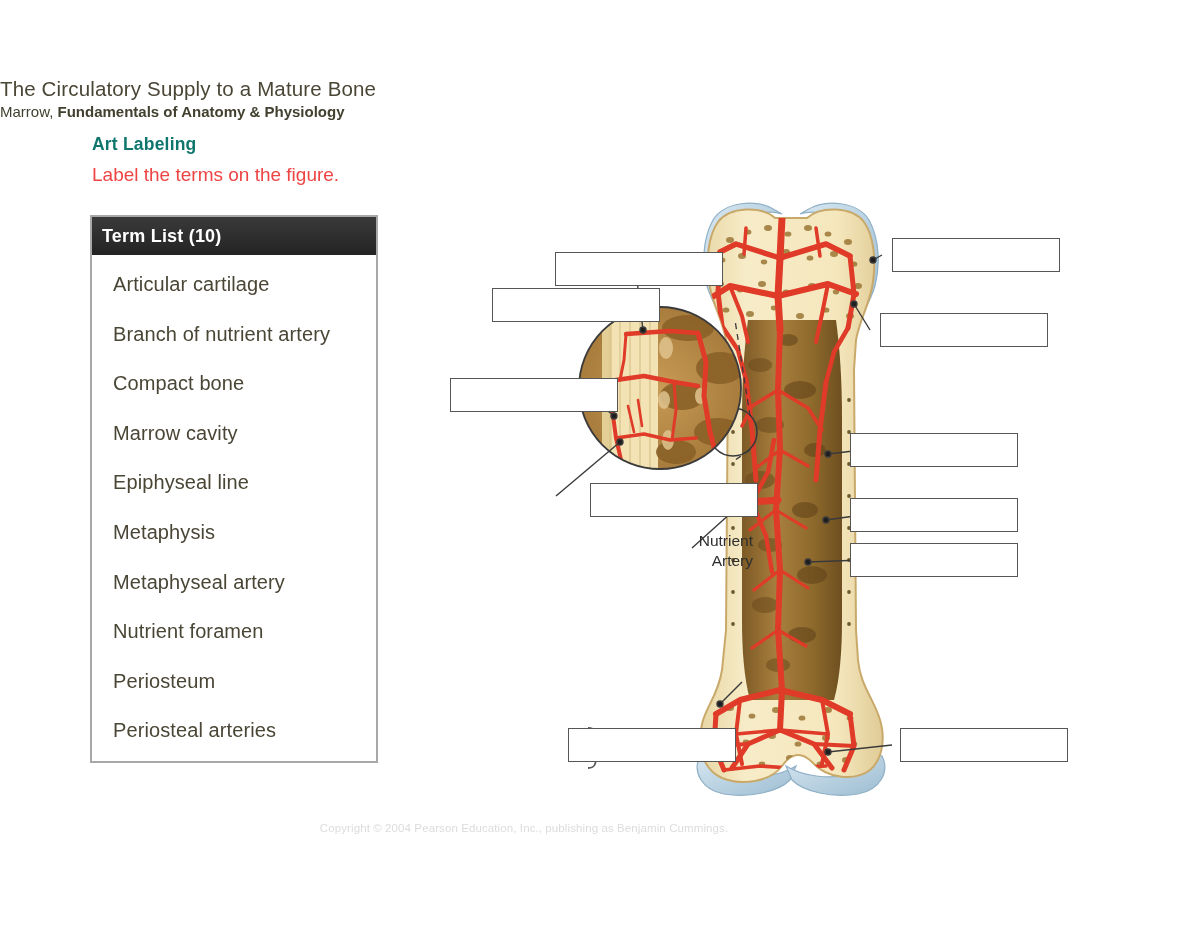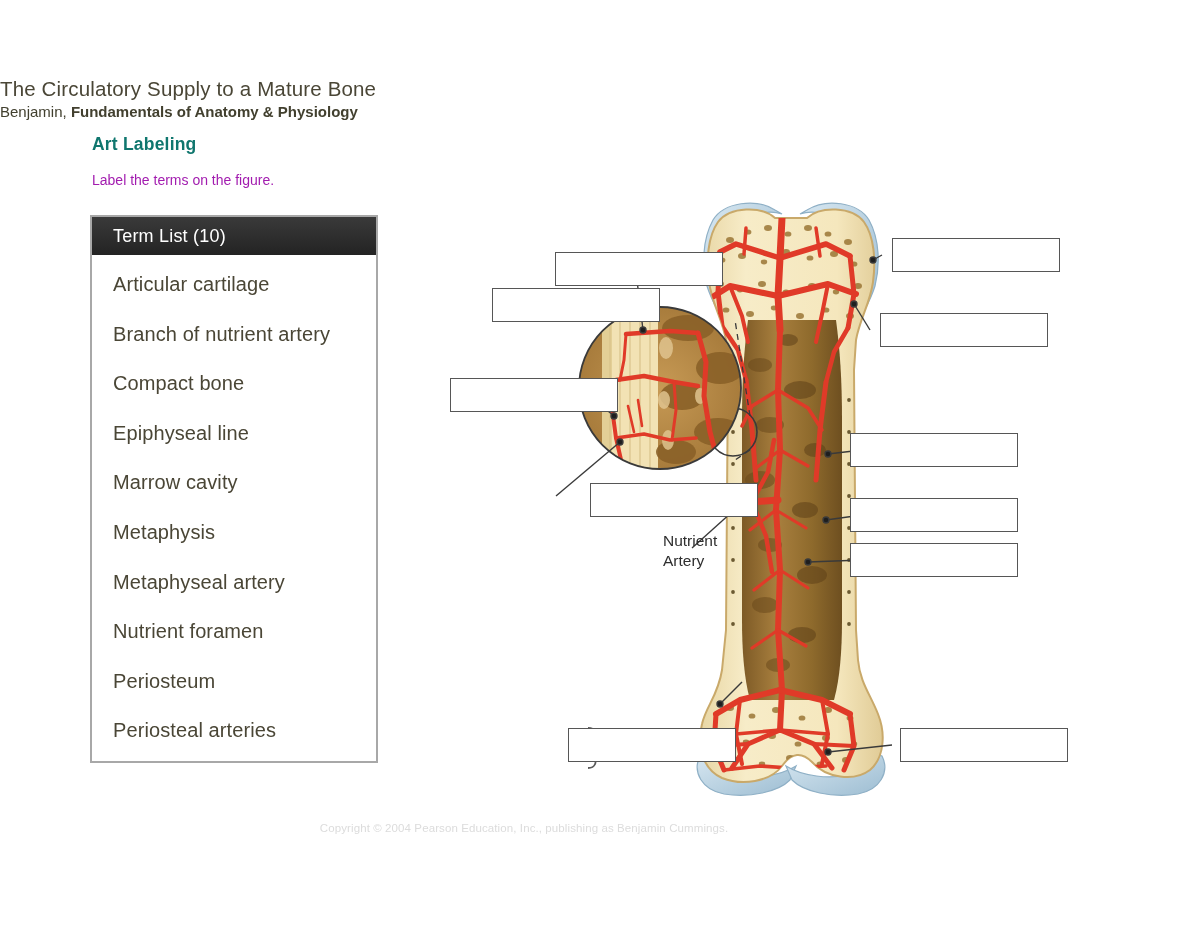--- a/index.html
+++ b/index.html
@@ -44,46 +44,46 @@
     left: 92px;
     top: 134px;
     font-size: 17.5px;
     font-weight: bold;
     color: #0f766e;
     letter-spacing: .2px;
   }
   #section-instruction {
     position: absolute;
     left: 92px;
-    top: 172px;
-    font-size: 14px;
-    color: #a21caf;
+    top: 164px;
+    font-size: 19px;
+    color: #ef4444;
   }
 
   
   #term-panel {
     position: absolute;
     left: 90px;
     top: 215px;
     width: 288px;
     height: 548px;
     border: 2px solid #a8a8a8;
     background: #ffffff;
     box-sizing: border-box;
   }
   #term-panel-header {
     height: 38px;
     background: #2b2b2b;
     background: linear-gradient(#3a3a3a, #232323);
     color: #ffffff;
     font-size: 18px;
-    font-weight: normal;
+    font-weight: bold;
     display: flex;
     align-items: center;
-    padding-left: 21px;
+    padding-left: 10px;
     box-sizing: border-box;
     letter-spacing: .2px;
   }
   #term-list {
     list-style: none;
     margin: 0;
     padding: 18px 0 0 21px;
   }
   #term-list li {
     font-size: 20px;
@@ -116,57 +116,57 @@
 
   
   #nutrient-artery-label {
     position: absolute;
     left: 663px;
     top: 531px;
     width: 90px;
     font-size: 15.5px;
     line-height: 20px;
     color: #2e2e2e;
-    text-align: left;
+    text-align: right;
   }
 
   
   #copyright {
     position: absolute;
     left: 0;
     top: 822px;
     width: 1048px;
     text-align: center;
     font-size: 11.5px;
     color: #dcdcdc;
     letter-spacing: .1px;
   }
 </style>
 </head>
 <body>
 
 <div id="title-block">
   <div id="doc-title">The Circulatory Supply to a Mature Bone</div>
   <div id="doc-subtitle">
-    <span>Benjamin,</span>
+    <span>Marrow,</span>
     <span class="bi">Fundamentals of Anatomy &amp; Physiology</span>
   </div>
 </div>
 
 <div id="section-heading">Art Labeling</div>
 <div id="section-instruction">Label the terms on the figure.</div>
 
 <div id="term-panel">
   <div id="term-panel-header">Term List (10)</div>
   <ul id="term-list">
     <li>Articular cartilage</li>
     <li>Branch of nutrient artery</li>
     <li>Compact bone</li>
+    <li>Marrow cavity</li>
     <li>Epiphyseal line</li>
-    <li>Marrow cavity</li>
     <li>Metaphysis</li>
     <li>Metaphyseal artery</li>
     <li>Nutrient foramen</li>
     <li>Periosteum</li>
     <li>Periosteal arteries</li>
   </ul>
 </div>
 
 <div id="figure">
 

